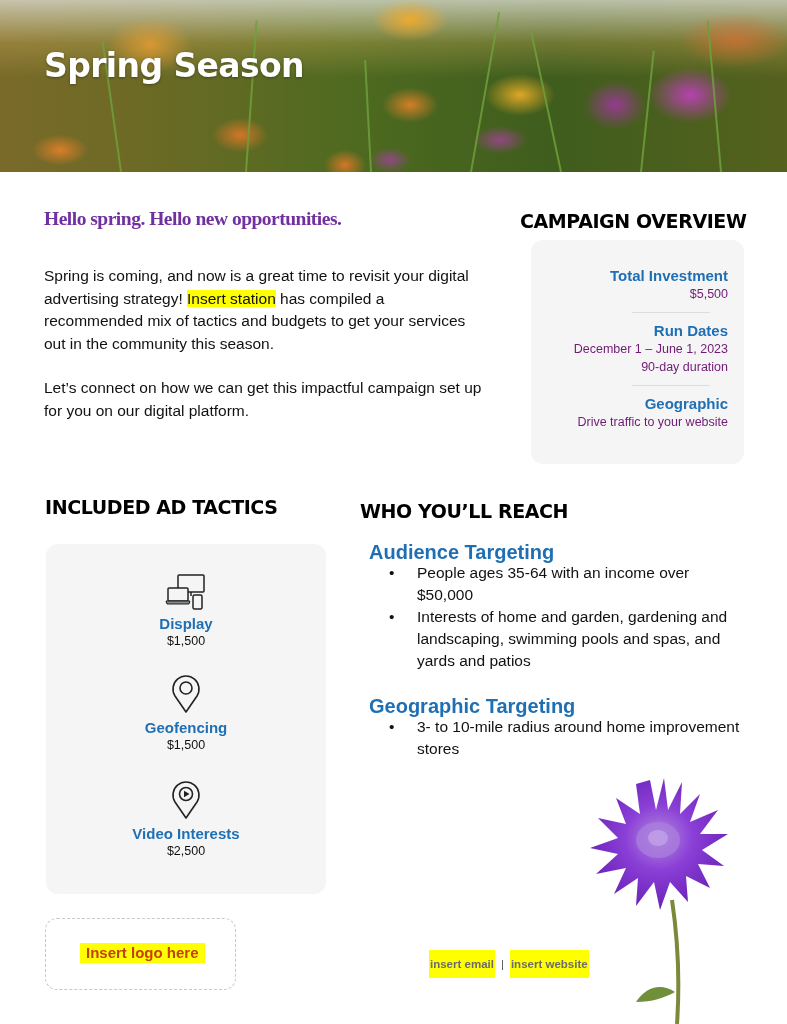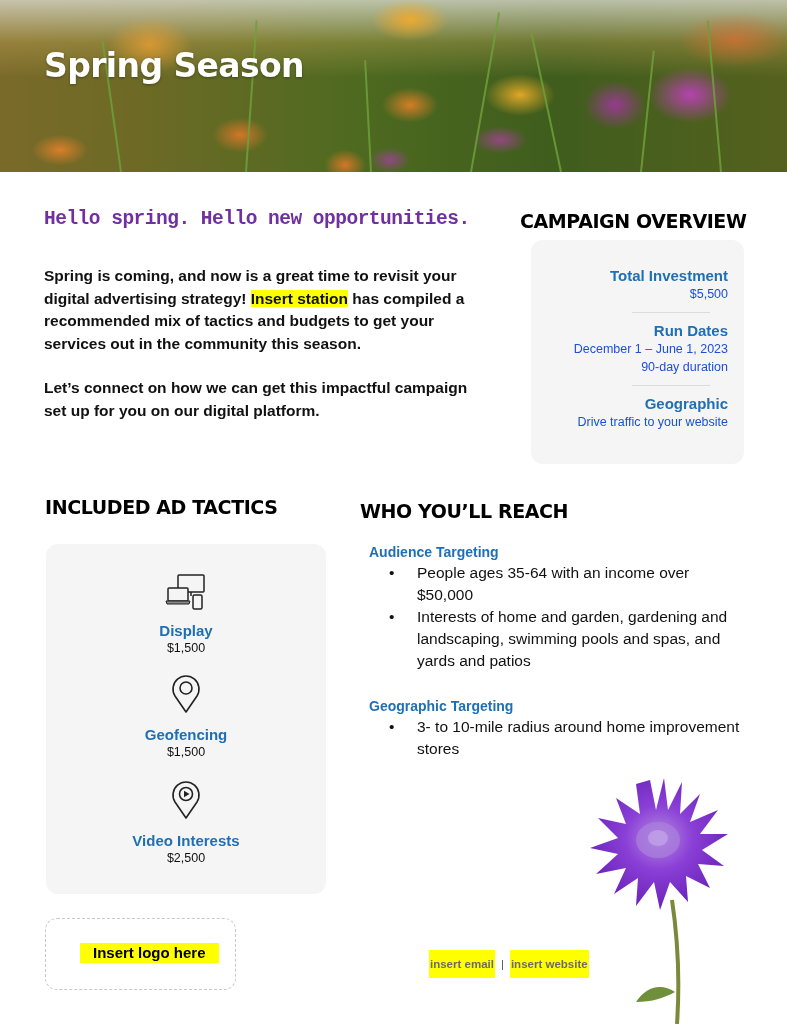--- a/index.html
+++ b/index.html
@@ -31,71 +31,70 @@
     font-family: "DejaVu Sans", sans-serif; letter-spacing: -0.6px; text-shadow: 0 1px 3px rgba(0,0,0,0.35);
   }
   .banner-subtitle {
     position: absolute; left: 44px; top: 93px; color: #fff; font-weight: bold; font-size: 22px;
     font-family: "DejaVu Sans", sans-serif; letter-spacing: -0.5px; text-shadow: 0 1px 3px rgba(0,0,0,0.35);
   }
 
   
   .intro-headline {
     position: absolute; left: 44px; top: 208px; color: #7030a0; font-weight: bold; font-size: 19.5px;
-    font-family: Liberation Mono, monospace; letter-spacing: -0.5px;
+    font-family: Liberation Serif, serif; letter-spacing: -0.5px;
   }
   .intro-body {
     position: absolute; left: 44px; top: 265px; width: 440px; font-size: 15.5px; line-height: 22.5px;
     color: #111;
-    font-weight: bold;
   }
   .intro-body p { margin-bottom: 22px; }
   .hl { background: #ffff00; }
 
   
   .section-heading {
     position: absolute; font-weight: bold; font-size: 19px; color: #000; letter-spacing: -0.4px;
     font-family: "DejaVu Sans", sans-serif;
   }
 
   
   .overview-card {
     position: absolute; left: 531px; top: 240px; width: 213px; height: 224px;
     background: #f5f5f5; border-radius: 12px; padding: 26px 16px 0 16px; text-align: right;
   }
   .ov-label { color: #1f6fb5; font-weight: bold; font-size: 15px; line-height: 19px; }
-  .ov-value { font-size: 12.5px; line-height: 18px; color: #1d4ed8; }
+  .ov-value { font-size: 12.5px; line-height: 18px; color: #701a75; }
   .ov-divider { height: 1px; background: #dcdcdc; margin: 9px 18px 8px 85px; }
 
   
   .tactics-card {
     position: absolute; left: 46px; top: 544px; width: 280px; height: 350px;
     background: #f5f5f5; border-radius: 12px;
   }
   .tactic { position: absolute; left: 0; width: 280px; text-align: center; }
   .tactic-icon { display: block; margin: 0 auto; }
-  .tactic-name { color: #1f6fb5; font-weight: bold; font-size: 15px; line-height: 19px; margin-top: 11px; }
+  .tactic-name { color: #1f6fb5; font-weight: bold; font-size: 15px; line-height: 19px; margin-top: 4px; }
   .tactic-price { font-size: 12.5px; line-height: 17px; color: #111; }
 
   
   .reach { position: absolute; left: 369px; top: 542px; width: 380px; }
-  .reach-sub { color: #1f6fb5; font-weight: bold; font-size: 14px; line-height: 20px; }
+  .reach-sub { color: #1f6fb5; font-weight: bold; font-size: 20px; line-height: 20px; }
   .reach ul { list-style: none; margin: 0 0 0 0; }
   .reach li { position: relative; padding-left: 48px; font-size: 15.5px; line-height: 22px; color: #111; }
   .reach li .bullet { position: absolute; left: 20px; top: 0; }
   .reach-group { margin-bottom: 24px; }
 
   
   .logo-box {
     position: absolute; left: 45px; top: 918px; width: 191px; height: 72px;
     border: 1.5px dashed #c8c8c8; border-radius: 12px;
   }
   .logo-text {
-    position: absolute; left: 34px; top: 24px; background: #ffff00; color: #000000;
-    font-weight: bold; font-size: 15px; line-height: 20px; padding: 0 13px;
+    position: absolute; left: 34px; top: 24px; background: #ffff00; color: #c2410c;
+    font-weight: bold; font-size: 15px; line-height: 20px; padding: 0 6px;
   }
 
   
   .contact { position: absolute; left: 429px; top: 958px; font-size: 11.5px; font-weight: bold; color: #6b6b6b; }
   .contact .hl { padding: 8px 1px; }
   .contact .sep { font-weight: normal; margin: 0 6px; color: #555; }
 
   
   .flower { position: absolute; left: 560px; top: 770px; width: 190px; height: 254px; }
 </style>

